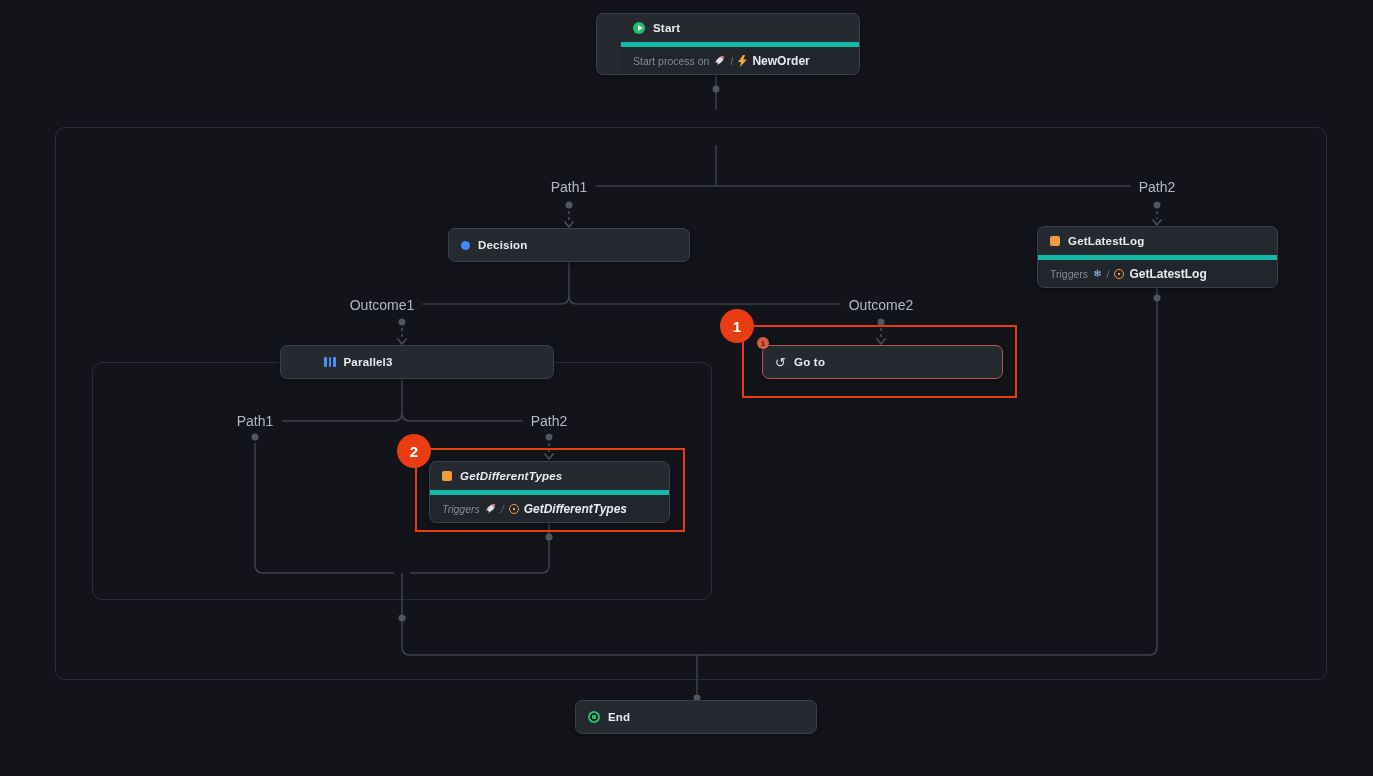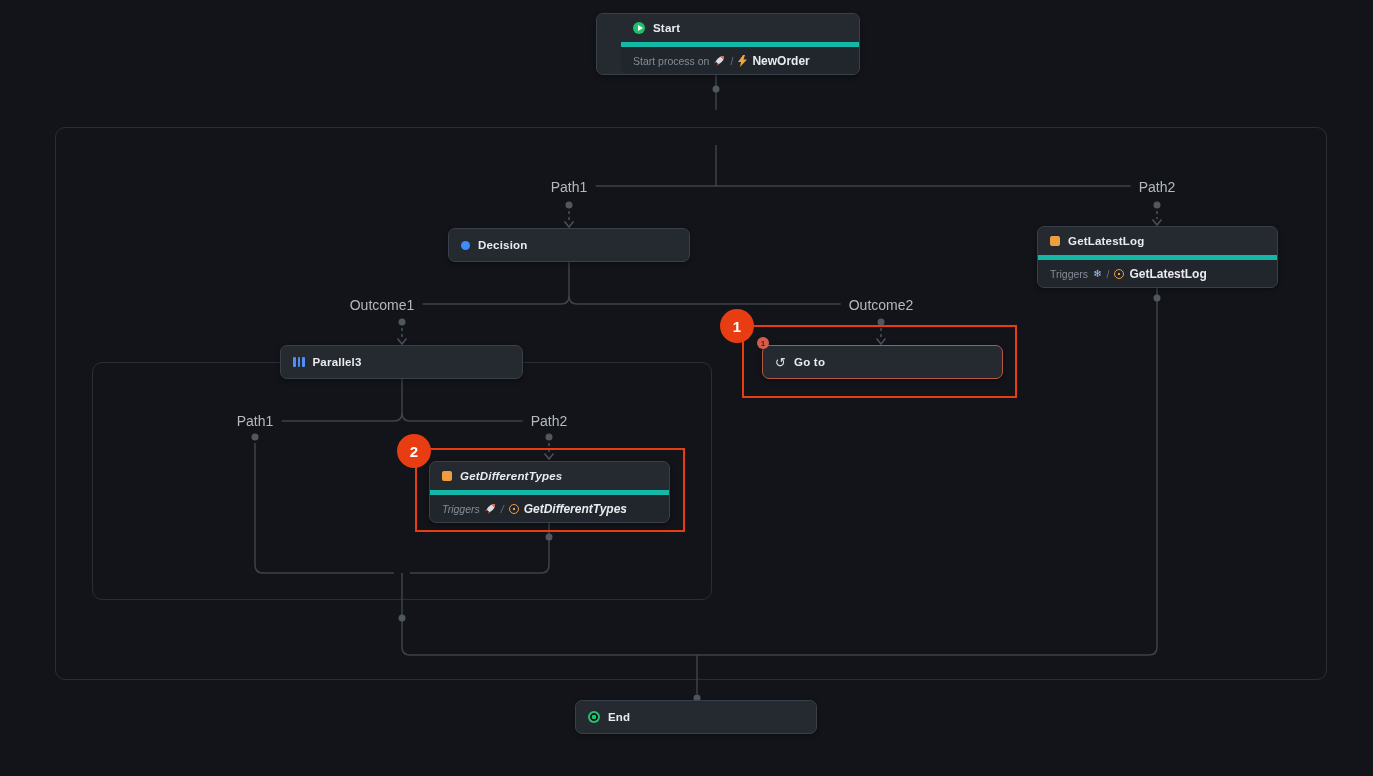--- a/index.html
+++ b/index.html
@@ -157,21 +157,21 @@
     </div>
     <div class="row2">
       <span>Triggers</span>
       <span class="ic-snow">❄</span>
       <span class="sep">/</span>
       <span class="ic-ring"></span>
       <span class="val">GetLatestLog</span>
     </div>
   </div>
 
-  <div class="node" style="left:280px;top:345px;width:241px;">
+  <div class="node" style="left:280px;top:345px;width:241px;padding-left:31px;">
     <div class="row1">
       <span class="ic-parallel">
           <i></i>
           <i></i>
           <i></i>
         </span>
       <span>Parallel3</span>
     </div>
   </div>
 

